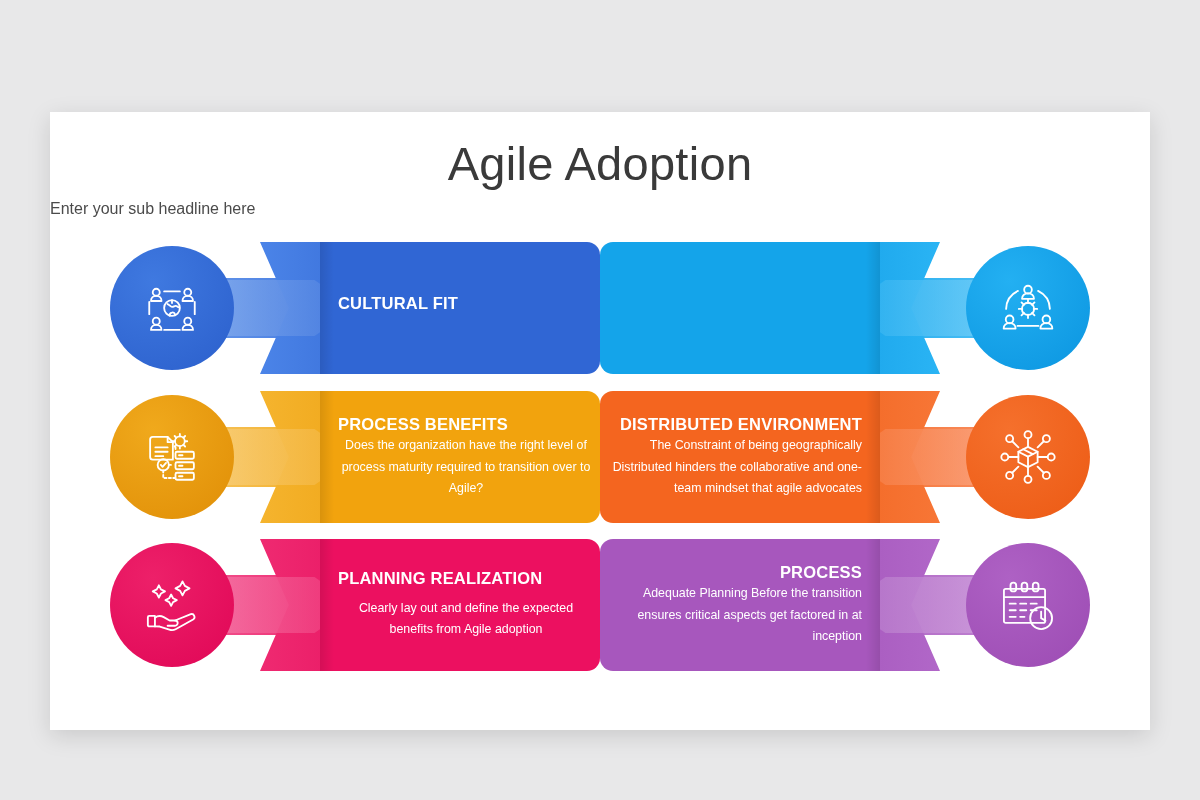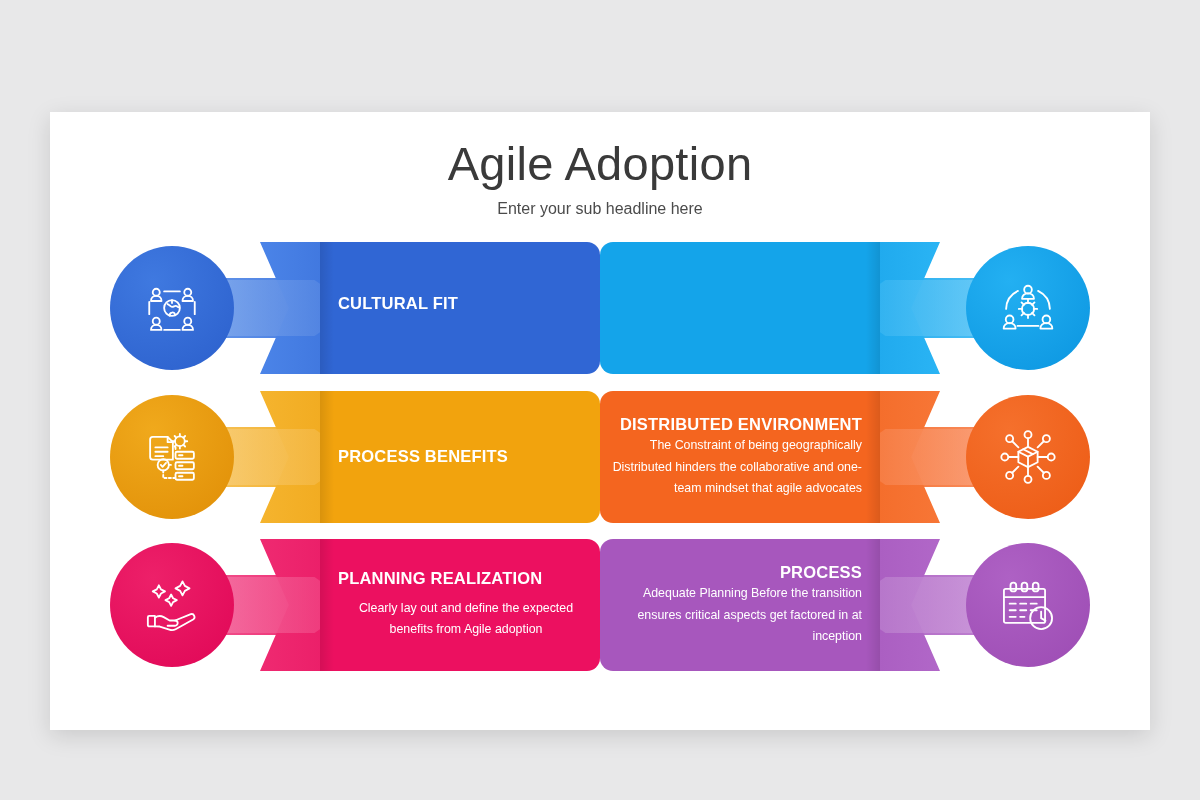--- a/index.html
+++ b/index.html
@@ -38,21 +38,20 @@
     font-weight: 400;
     letter-spacing: 0.3px;
     color: #3a3a3a;
     line-height: 1.1;
   }
   .subheadline {
     position: absolute;
     left: 0;
     top: 88px;
     width: 100%;
-    text-align: center;
     font-size: 16px;
     font-weight: 400;
     color: #4b4b4b;
   }
 
   
   .grid {
     position: absolute;
     left: 0;
     top: 130px;
@@ -261,20 +260,21 @@
       <rect x="36" y="50" width="21" height="8" rx="1.6"></rect>
       <path d="M40 30h4M40 42h4M40 54h4"></path>
       <path d="M28.4 41H32" stroke-dasharray="2.4 2.6"></path>
       <path d="M22 47.4V56h14" stroke-dasharray="2.4 2.6"></path>
       <path d="M36 20.5V24" stroke-dasharray="2.4 2.6"></path>
     </g>
           </svg>
         </div>
         <div class="txt t3">
           <div class="ttl">PROCESS BENEFITS</div>
+          <div class="desc">Does the organization have the right level of process maturity required to transition over to Agile?</div>
         </div>
       </div>
       <div class="card r1 cR">
         <div class="band" style="background: linear-gradient(to left, rgb(249, 148, 106), rgb(245, 107, 38));"></div>
         <div class="arrow" style="background: linear-gradient(to left, rgb(247, 118, 54), rgb(239, 94, 23)); clip-path: polygon(100% 0%, 42% 0%, 0% 50%, 42% 100%, 100% 100%, 84% 50%);"></div>
         <div class="chev" style="background: linear-gradient(to left, rgb(251, 171, 138), rgb(247, 123, 65)); clip-path: polygon(100% 0%, 27% 0%, 0% 50%, 27% 100%, 100% 100%, 100% 50%); opacity: 0.62;"></div>
         <div class="panel" style="background: rgb(244, 101, 31);"></div>
         <div class="circle" style="background: radial-gradient(circle at 35% 28%, rgb(245, 112, 44), rgb(236, 90, 20));">
           <svg viewBox="0 0 64 64">
     <g fill="none" stroke="#fff" stroke-width="2.1" stroke-linecap="round" stroke-linejoin="round">

